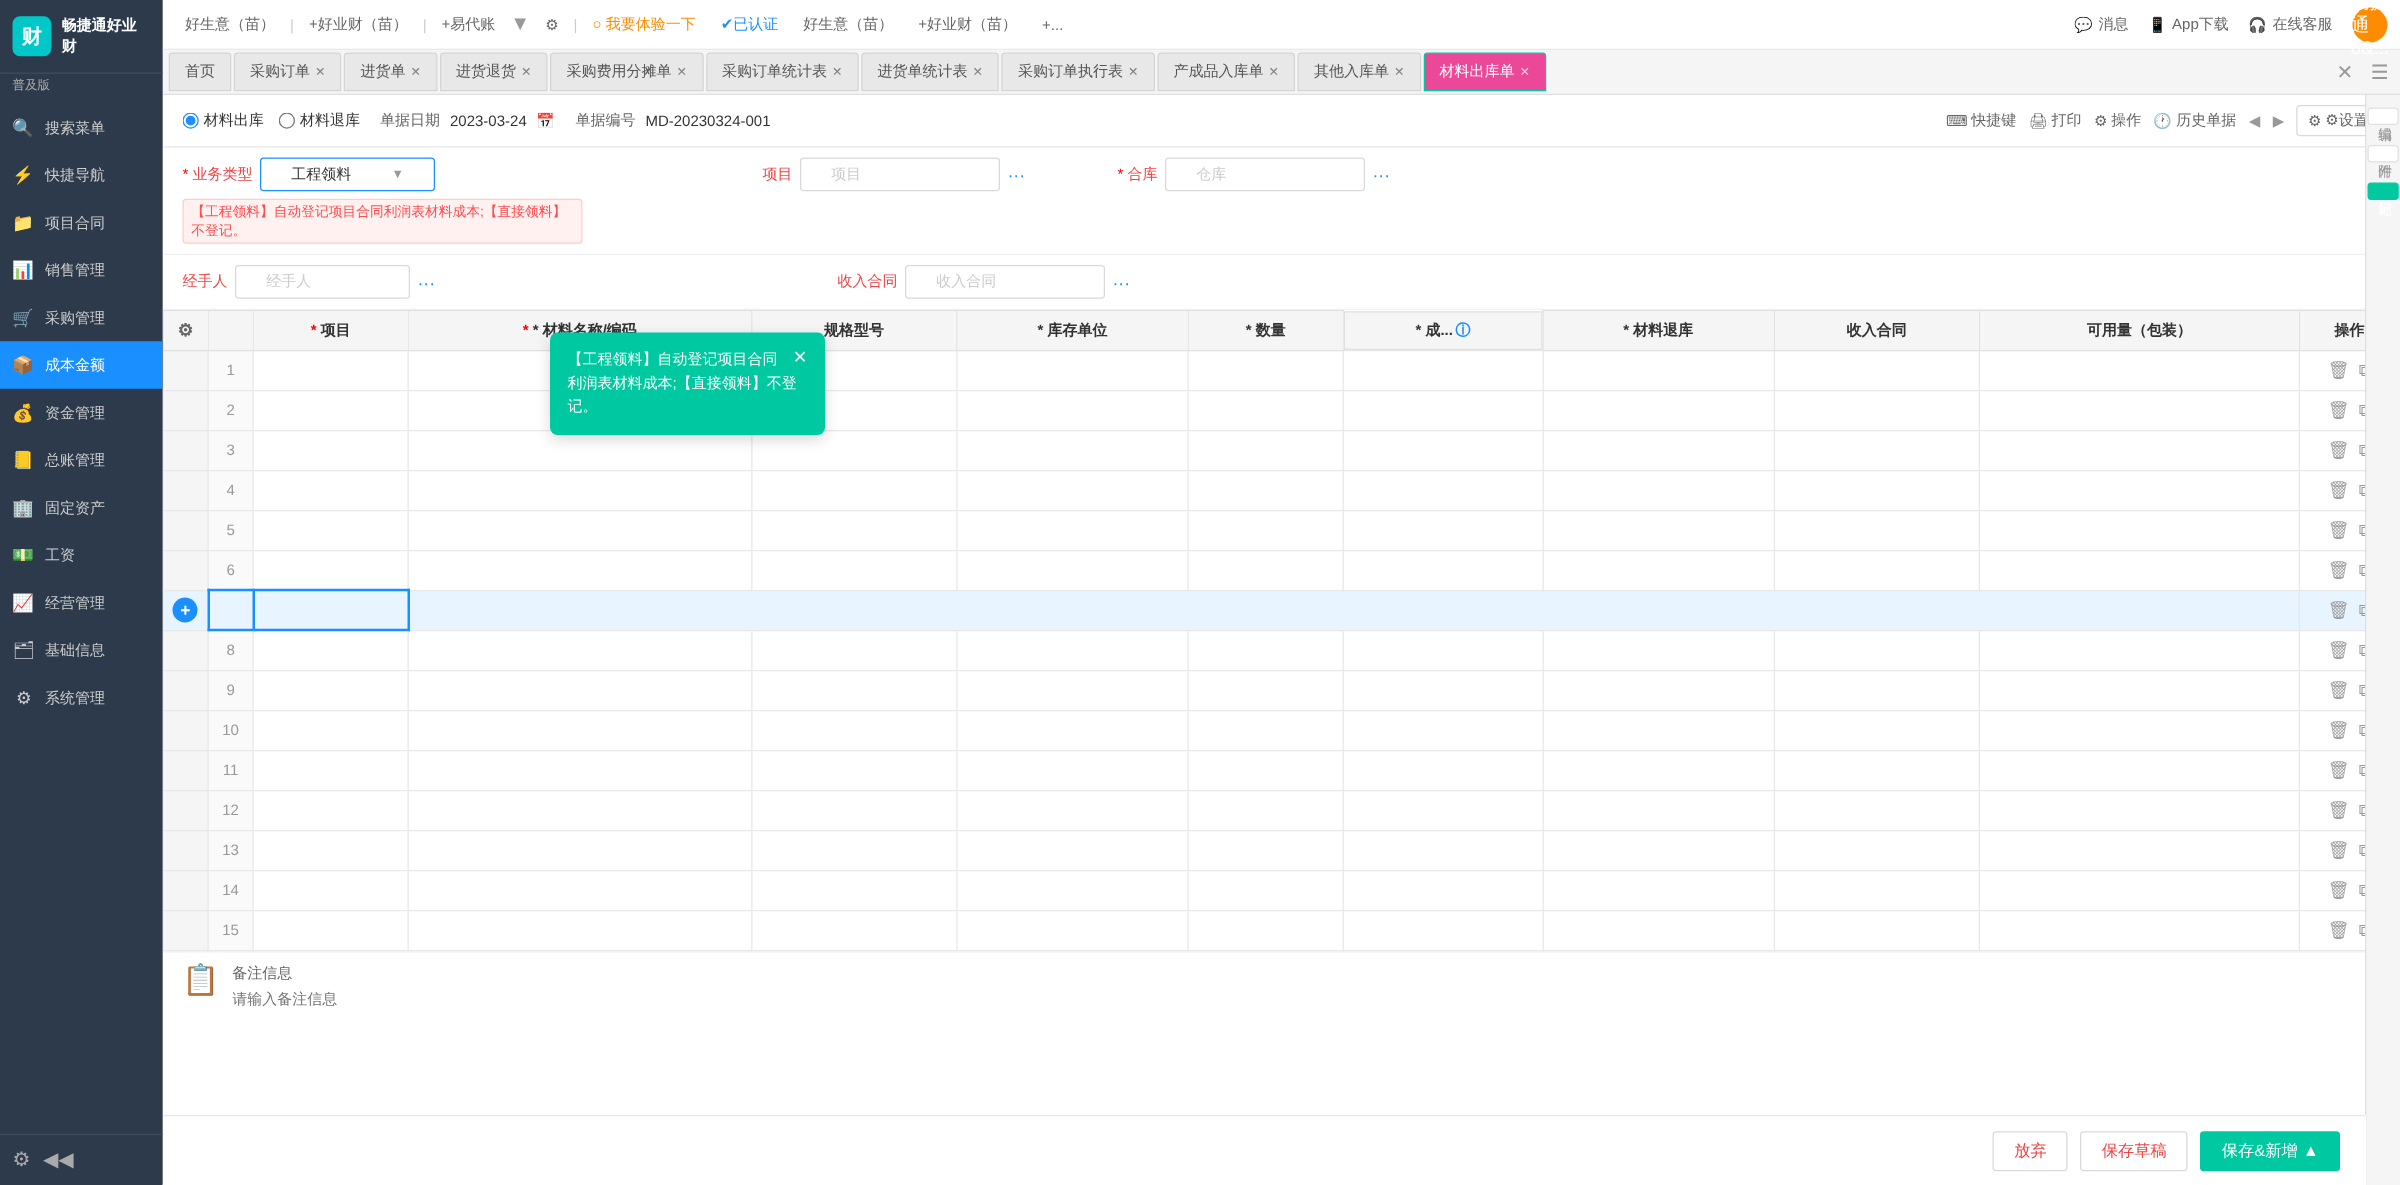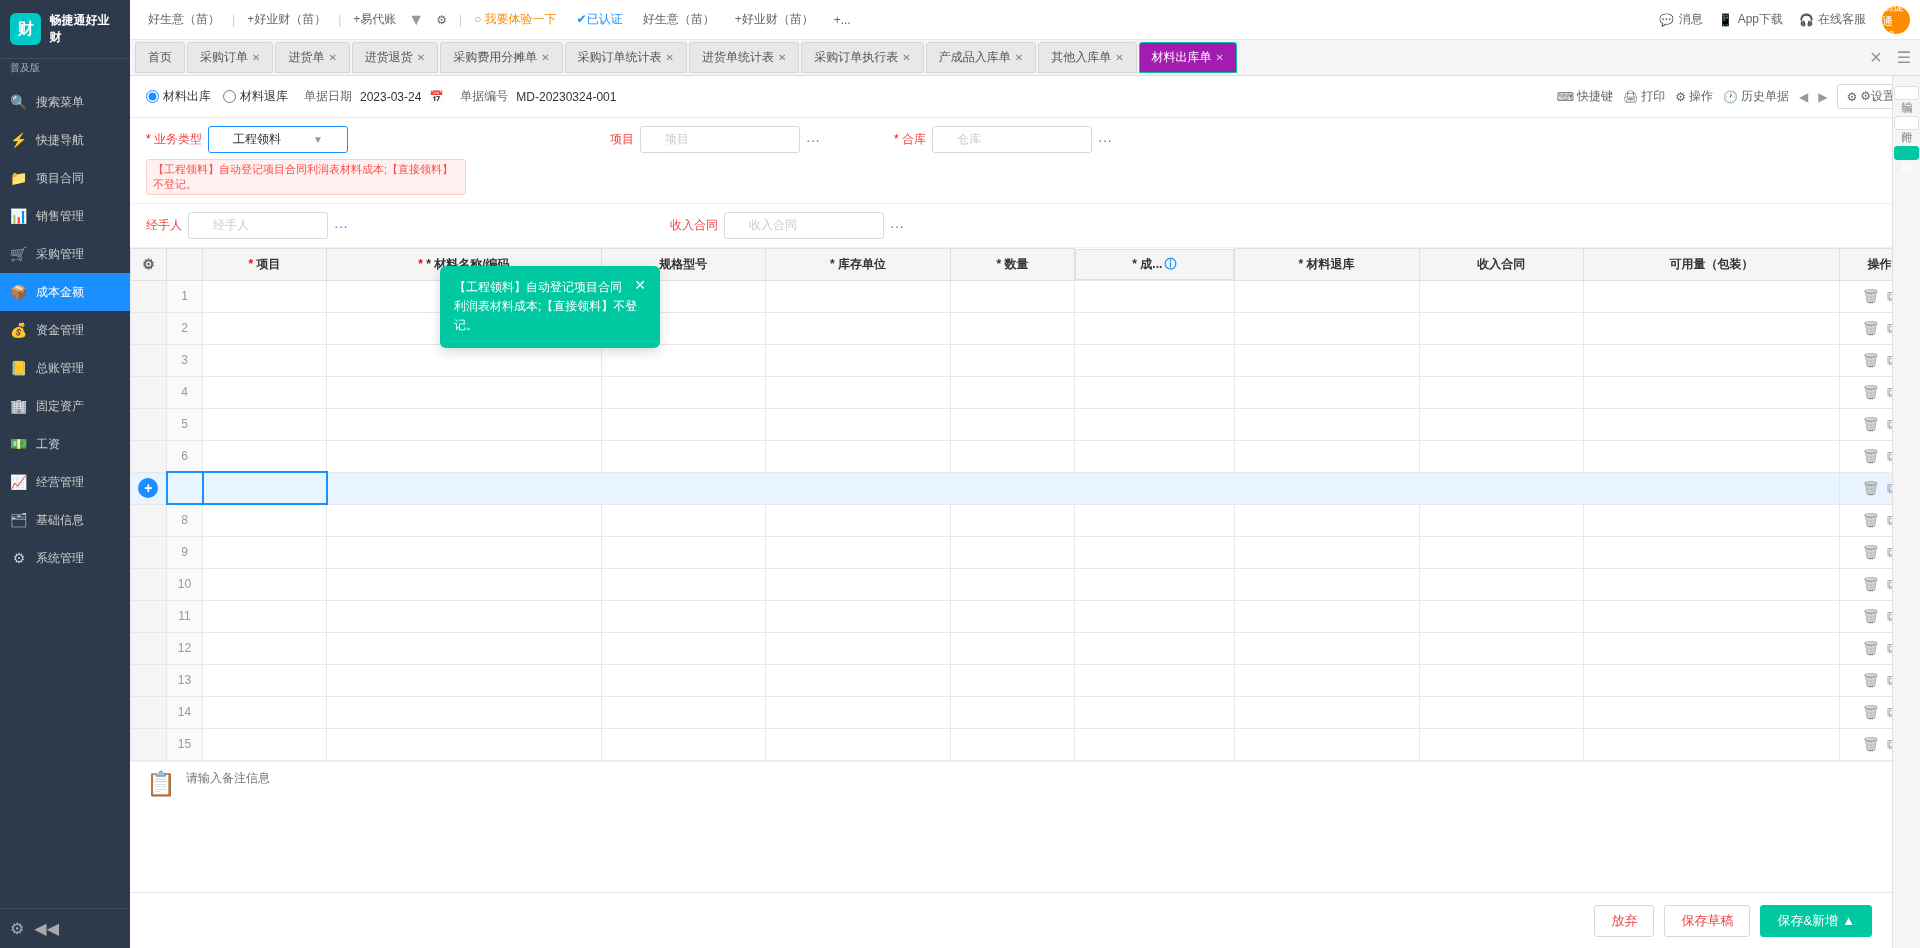--- a/index.html
+++ b/index.html
@@ -22,21 +22,21 @@
     .topbar-item { padding: 4px 8px; font-size: 12px; color: #666; cursor: pointer; white-space: nowrap; border-radius: 3px; }
     .topbar-item.certified { color: #1a8fff; }
     .topbar-divider { color: #ccc; font-size: 12px; }
     .topbar-right { margin-left: auto; display: flex; align-items: center; gap: 16px; }
     .topbar-right-item { display: flex; align-items: center; gap: 4px; font-size: 12px; color: #666; cursor: pointer; }
     .user-avatar { width: 28px; height: 28px; background: #ff8c00; border-radius: 50%; display: flex; align-items: center; justify-content: center; color: #fff; font-size: 11px; }
 
     
     .tabbar { position: fixed; left: 130px; top: 40px; right: 0; height: 36px; background: #f5f5f5; border-bottom: 1px solid #e0e0e0; display: flex; align-items: center; padding: 0 5px; z-index: 98; overflow-x: auto; gap: 2px; }
     .tab-item { padding: 6px 12px; font-size: 12px; color: #555; cursor: pointer; border-radius: 3px 3px 0 0; white-space: nowrap; display: flex; align-items: center; gap: 4px; background: #e8e8e8; border: 1px solid #d5d5d5; }
-    .tab-item.active { background: #a21caf; color: #fff; border-color: #00c8a0; }
+    .tab-item.active { background: #ec4899; color: #fff; border-color: #00c8a0; }
     .tab-item .tab-close { font-size: 10px; opacity: 0.7; }
     .tabbar-actions { margin-left: auto; display: flex; align-items: center; gap: 6px; }
     .tabbar-action-btn { font-size: 16px; color: #999; cursor: pointer; padding: 2px 4px; }
 
     
     .main { position: fixed; left: 130px; top: 76px; right: 0; bottom: 0; background: #fff; overflow: hidden; display: flex; flex-direction: column; }
 
     
     .doc-header { padding: 8px 16px; border-bottom: 1px solid #e8e8e8; display: flex; align-items: center; gap: 16px; flex-wrap: wrap; }
     .doc-radio-group { display: flex; align-items: center; gap: 12px; }
@@ -188,21 +188,21 @@
       <span>消息</span>
     </div>
     <div class="topbar-right-item">
       <span>📱</span>
       <span>App下载</span>
     </div>
     <div class="topbar-right-item">
       <span>🎧</span>
       <span>在线客服</span>
     </div>
-    <div class="user-avatar" style="font-size:11px;">畅捷通8&amp;...</div>
+    <div class="user-avatar" style="font-size:15px;">畅捷通8&amp;...</div>
   </div>
 </div>
 
 <div class="tabbar">
   <div class="tab-item">
     <span>首页</span>
   </div>
   <div class="tab-item">
     <span>采购订单</span>
     <span class="tab-close">✕</span>
@@ -625,20 +625,21 @@
             <span class="action-icon">⧉</span>
           </td>
         </tr>
 
       </tbody>
     </table>
 
     <div class="notes-area">
       <div class="notes-icon">📋</div>
       <div style="flex:1;">
+        <div class="notes-label">备注信息</div>
         <textarea class="notes-input" placeholder="请输入备注信息" style=""></textarea>
       </div>
     </div>
   </div>
 </div>
 
 <div class="right-sidebar">
   <div class="right-icon">编辑</div>
   <div class="right-icon">附件</div>
   <div class="right-icon active" style="background:#00c8a0;color:#fff;border-color:#00c8a0;">标记</div>

